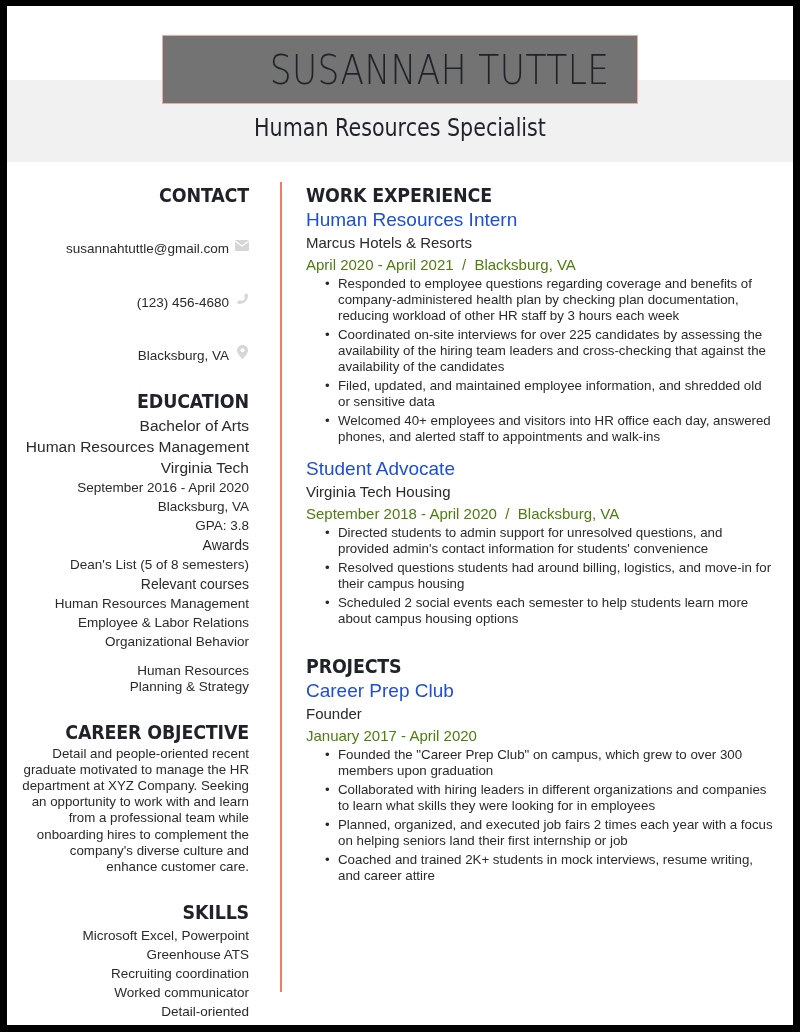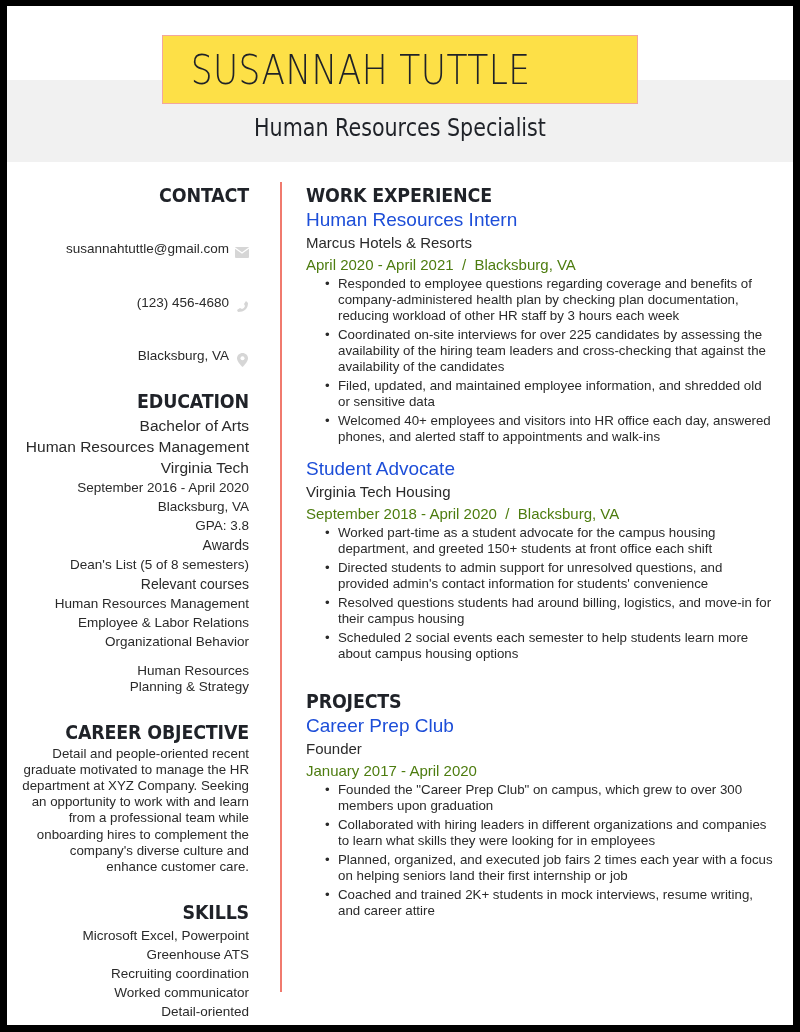--- a/index.html
+++ b/index.html
@@ -8,22 +8,22 @@
   .page {
     position: absolute; left: 7px; top: 6px; width: 786px; height: 1019px;
     background: #fff;
   }
   .band {
     position: absolute; left: 0; top: 74px; width: 786px; height: 82px;
     background: #f1f1f1;
   }
   .name-box {
     position: absolute; left: 155px; top: 29px; width: 476px; height: 69px;
-    border: 1.5px solid #f2a79d; background: #fde047;
-    display: flex; align-items: center; justify-content: flex-start;
+    border: 1.5px solid #f2a79d; background: #737373;
+    display: flex; align-items: center; justify-content: flex-end;
   }
   .name {
     font-family: "DejaVu Sans", sans-serif; font-weight: 300;
     font-size: 40px; letter-spacing: 0.5px; color: #1f2228;
     transform: scaleX(0.86); white-space: nowrap;
   }
   .title {
     position: absolute; left: 0; width: 786px; top: 108px; text-align: center;
     font-family: "DejaVu Sans", sans-serif; font-size: 24px; color: #1f2228;
     transform: scaleX(0.86);
@@ -36,21 +36,21 @@
     position: absolute; left: 12px; width: 230px; top: 178px; text-align: right;
   }
   .h {
     font-family: "DejaVu Sans", sans-serif; font-weight: bold; font-size: 19px;
     color: #1f2228; letter-spacing: -0.2px; transform: scaleX(0.92); transform-origin: right;
   }
   .right .h { transform-origin: left; }
   .left .line { font-size: 13.5px; line-height: 19px; color: #2a2a2a; }
   .left .big { font-size: 15.5px; line-height: 21px; }
   .left .sub { font-size: 14px; line-height: 20px; font-weight: normal; }
-  .contact-row { display: flex; justify-content: flex-end; align-items: flex-end; font-size: 13.5px; line-height: 21.5px; margin-top: 32px; }
+  .contact-row { display: flex; justify-content: flex-end; align-items: flex-start; font-size: 13.5px; line-height: 21.5px; margin-top: 32px; }
   .contact-row .ic { width: 14px; height: 14px; margin-left: 6px; display: inline-flex; align-items: center; justify-content: center; }
   .contact-row a { color: #1a6ccc; text-decoration: underline; }
   .right {
     position: absolute; left: 299px; width: 470px; top: 178px;
   }
   .job-title { font-size: 19px; line-height: 24px; color: #1d4ed8; margin-top: 2px; }
   .company { font-size: 15px; line-height: 22px; color: #2a2a2a; }
   .dates { font-size: 15px; line-height: 22px; color: #4d7c0f; }
   ul.bullets { list-style: none; margin-left: 19px; }
   ul.bullets li { position: relative; padding-left: 13px; font-size: 13.3px; line-height: 16px; margin-bottom: 3px; color: #2a2a2a; }
@@ -137,21 +137,20 @@
         <li>Filed, updated, and maintained employee information, and shredded old or sensitive data</li>
         <li>Welcomed 40+ employees and visitors into HR office each day, answered phones, and alerted staff to appointments and walk-ins</li>
       </ul>
     </div>
 
     <div style="margin-top:12px;">
       <div class="job-title">Student Advocate</div>
       <div class="company">Virginia Tech Housing</div>
       <div class="dates" style="white-space:pre;">September 2018 - April 2020  /  Blacksburg, VA</div>
       <ul class="bullets">
-        <li>Worked part-time as a student advocate for the campus housing department, and greeted 150+ students at front office each shift</li>
         <li>Directed students to admin support for unresolved questions, and provided admin's contact information for students' convenience</li>
         <li>Resolved questions students had around billing, logistics, and move-in for their campus housing</li>
         <li>Scheduled 2 social events each semester to help students learn more about campus housing options</li>
       </ul>
     </div>
 
     <div class="h" style="margin-top:28px;">PROJECTS</div>
     <div>
       <div class="job-title">Career Prep Club</div>
       <div class="company">Founder</div>

